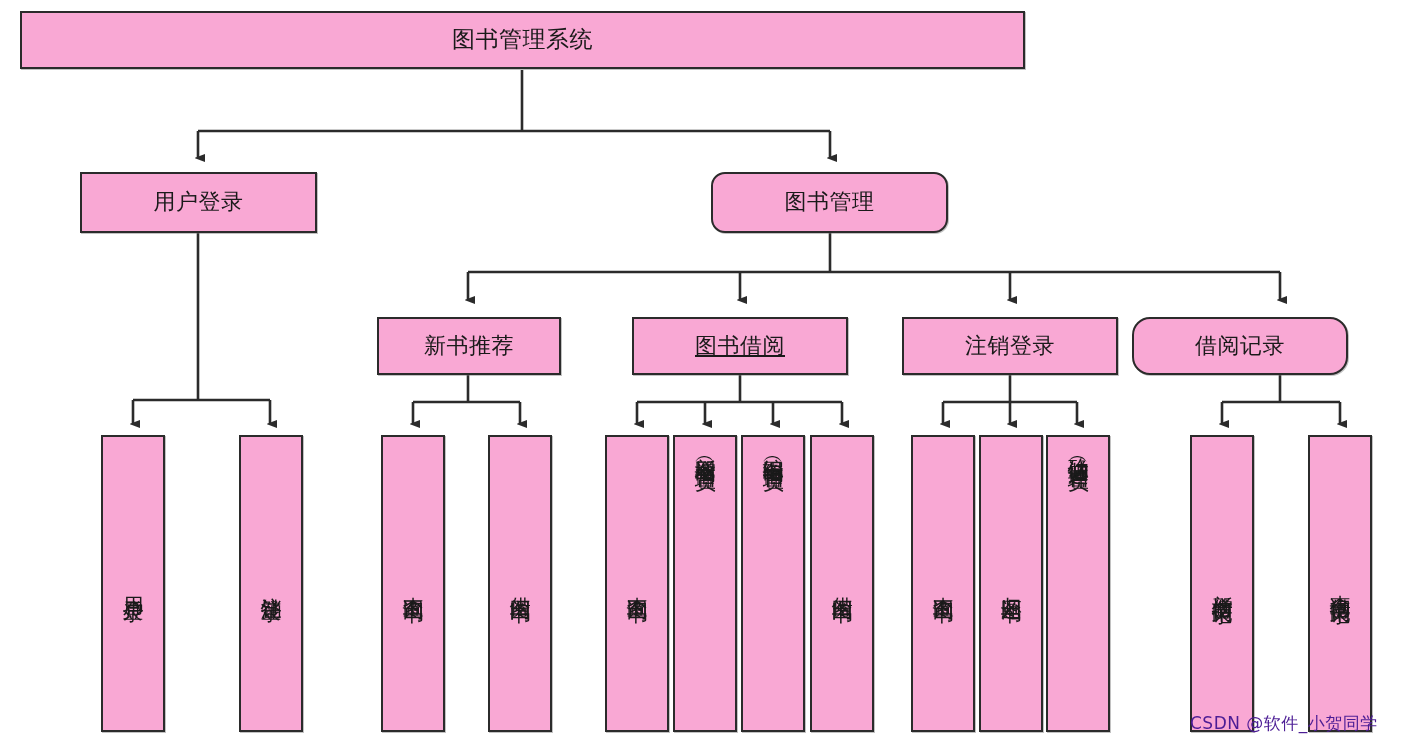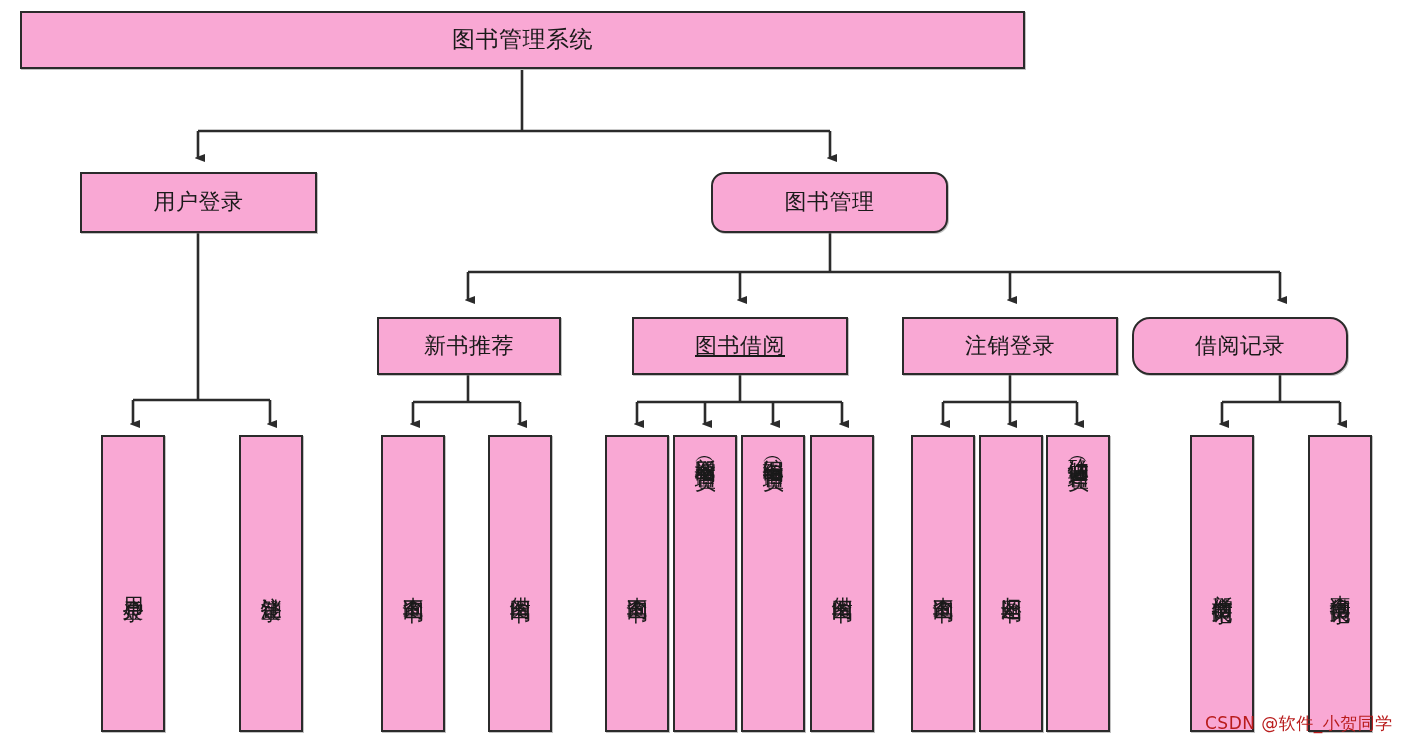--- a/index.html
+++ b/index.html
@@ -57,24 +57,23 @@
   }
   .node.vert.centered {
     align-items: center;
     padding-top: 0;
   }
   .watermark {
     position: absolute;
     left: 1190px;
     top: 712px;
     font-size: 17px;
-    color: #b91c1c;
+    color: #4c1d95;
     white-space: nowrap;
     letter-spacing: 0.5px;
-    padding-left: 15px;
   }
 </style>
 </head>
 <body>
 
 <div id="canvas">
 
   <svg id="connectors" viewBox="0 0 1405 747" xmlns="http://www.w3.org/2000/svg">
     <defs>
       <marker id="arrow" markerWidth="10" markerHeight="10" refX="4" refY="7" orient="auto" markerUnits="userSpaceOnUse">

